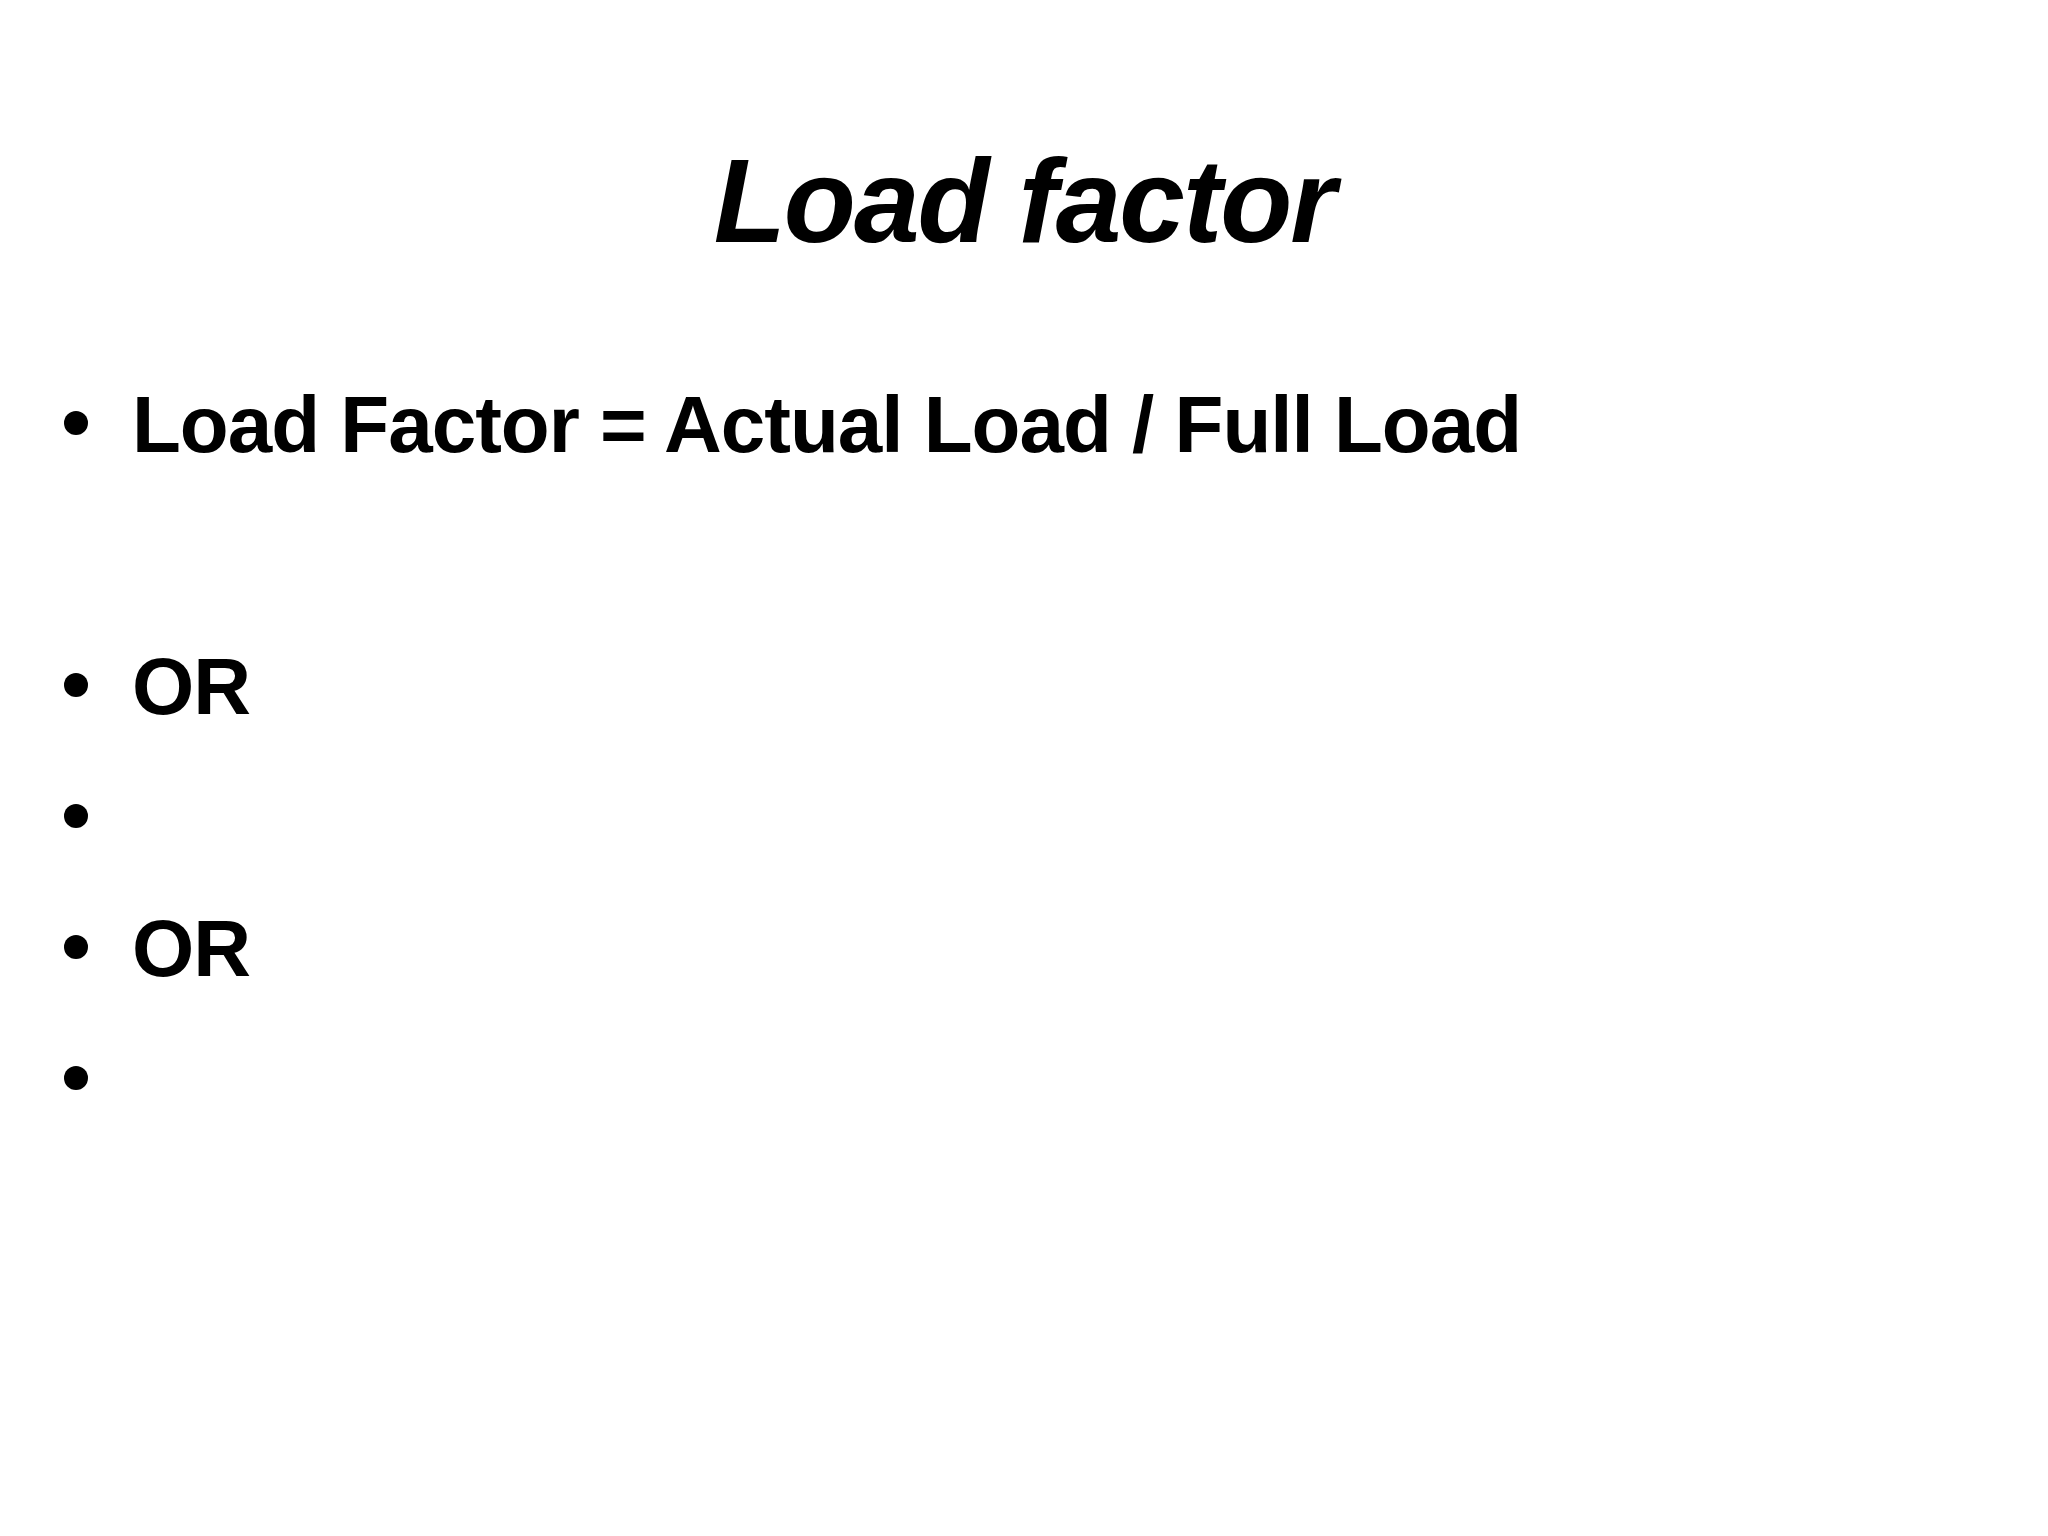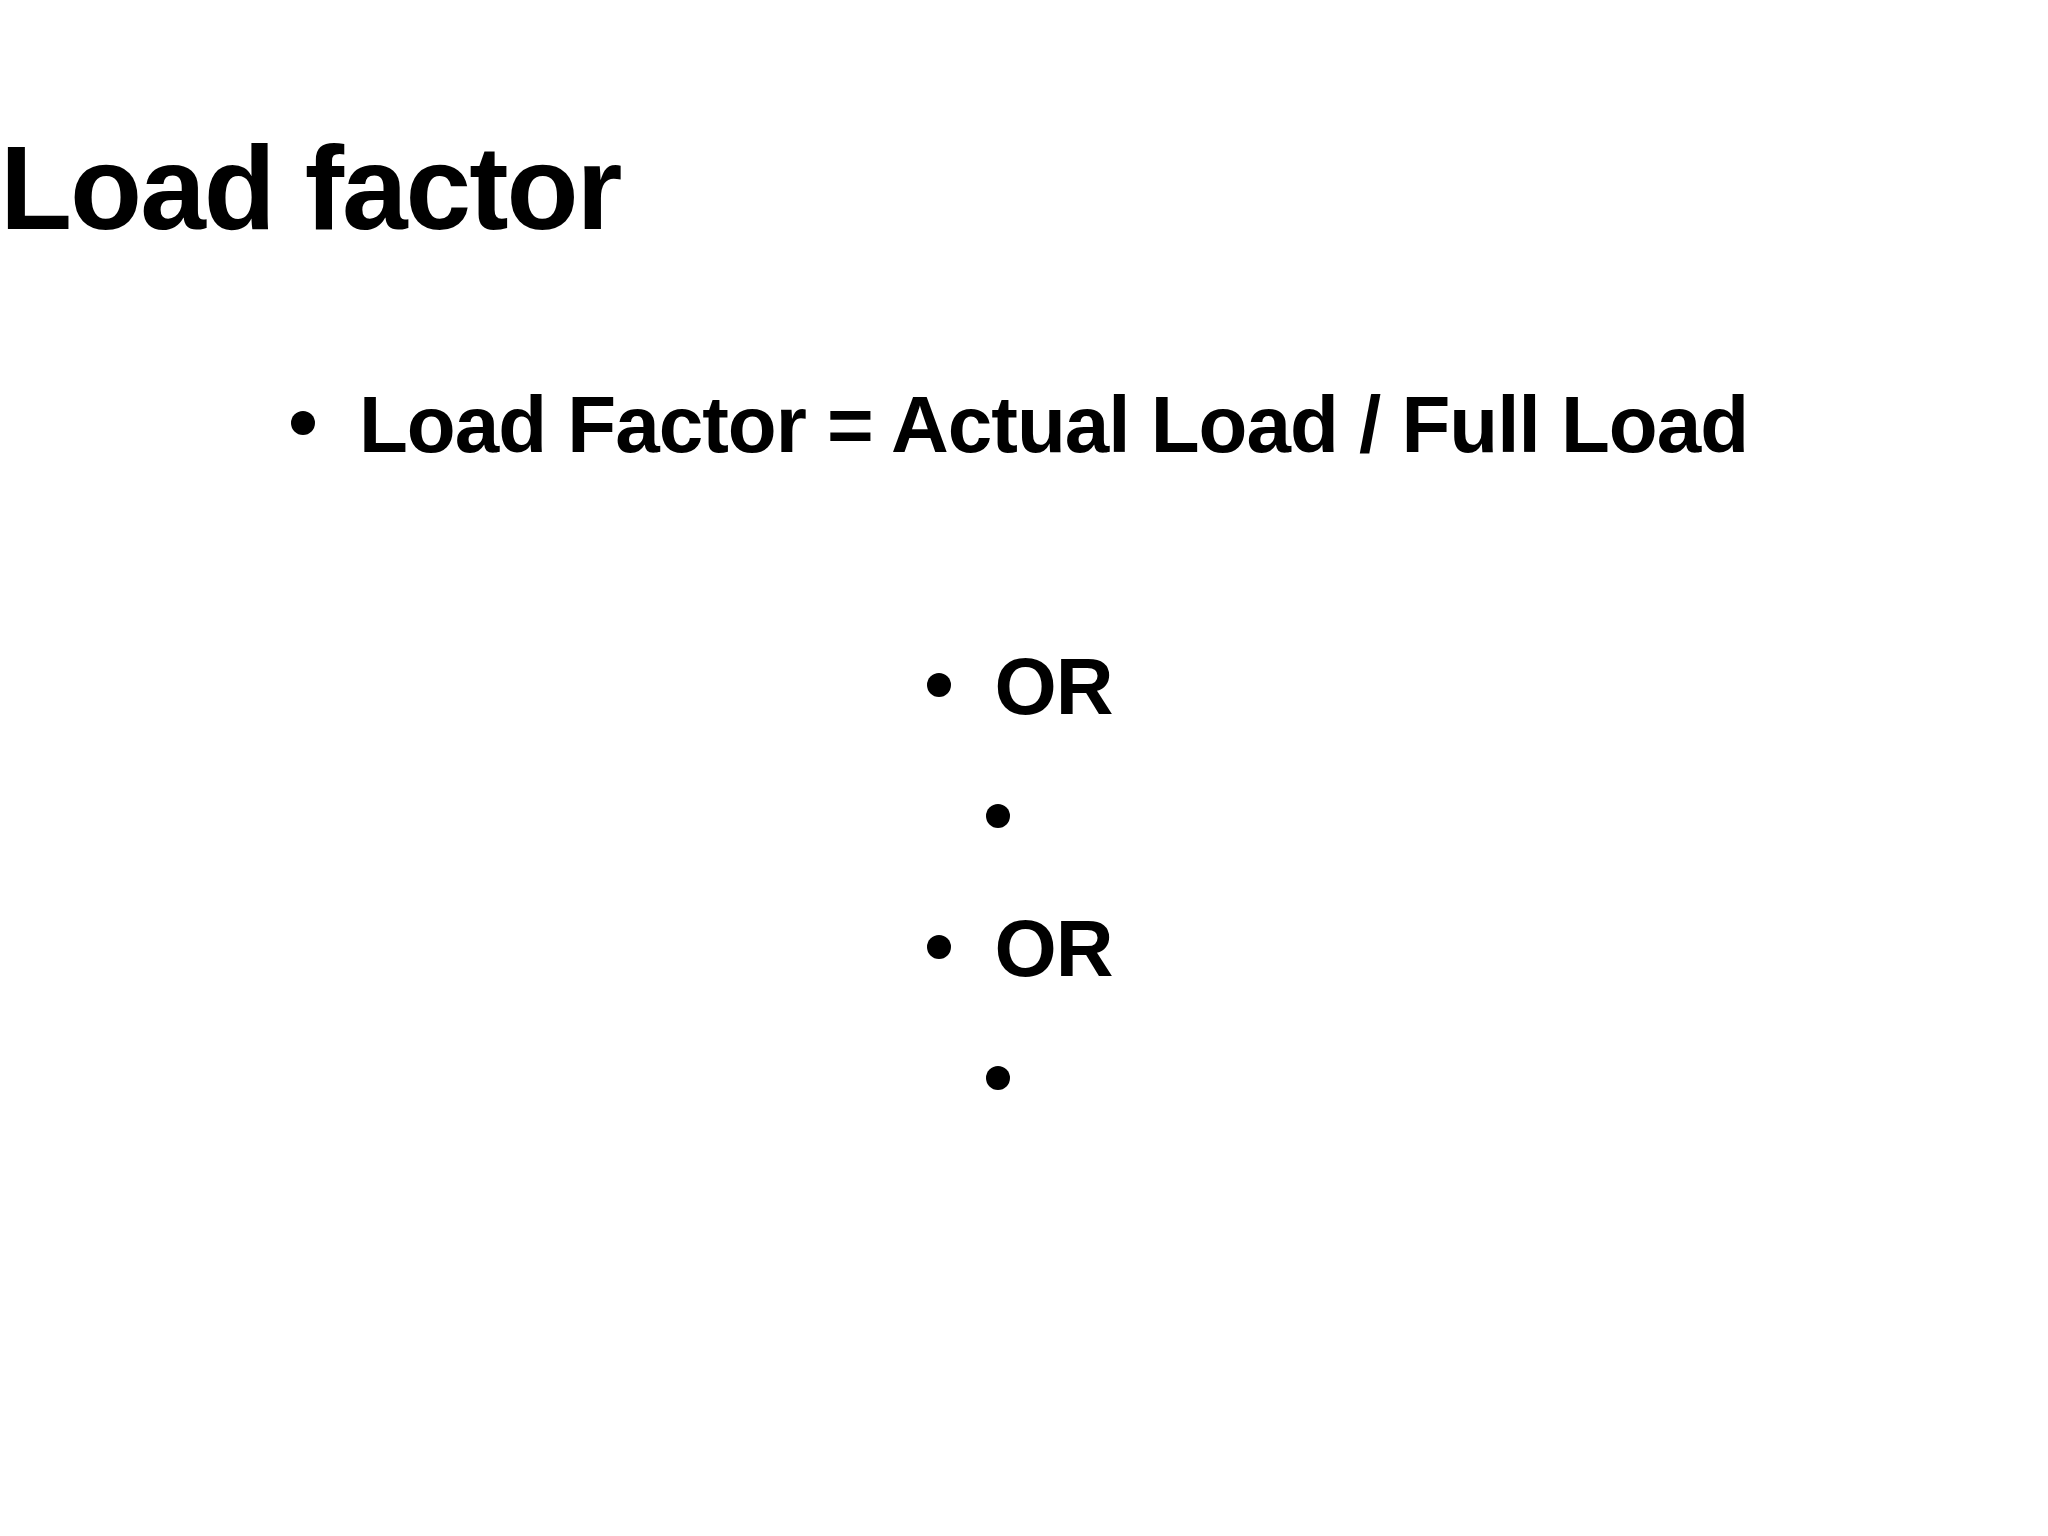--- a/index.html
+++ b/index.html
@@ -15,36 +15,36 @@
     position: relative;
   }
   .slide {
     position: absolute;
     inset: 0;
     background: #ffffff;
     color: #000000;
   }
   .slide-title {
     position: absolute;
-    top: 117px;
+    top: 130px;
     left: 0;
     width: 100%;
-    text-align: left;
+    text-align: center;
     font-size: 118px;
     font-weight: bold;
     line-height: 142px;
     letter-spacing: -2px;
     color: #000000;
+    font-style: italic;
   }
   .content {
     position: absolute;
     top: 370px;
     left: 64px;
     right: 73px;
-    text-align: center;
   }
   .para {
     margin: 0 0 22px 0;
     font-size: 80px;
     font-weight: bold;
     line-height: 109px;
     letter-spacing: -1px;
     color: #000000;
   }
   .para.spacer {

